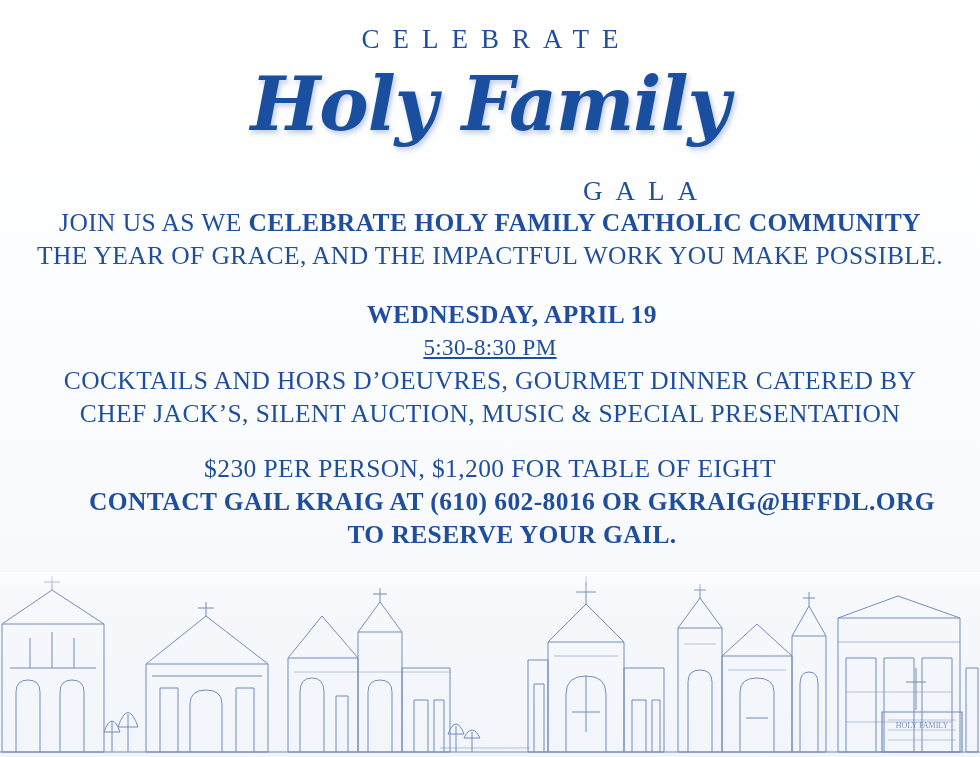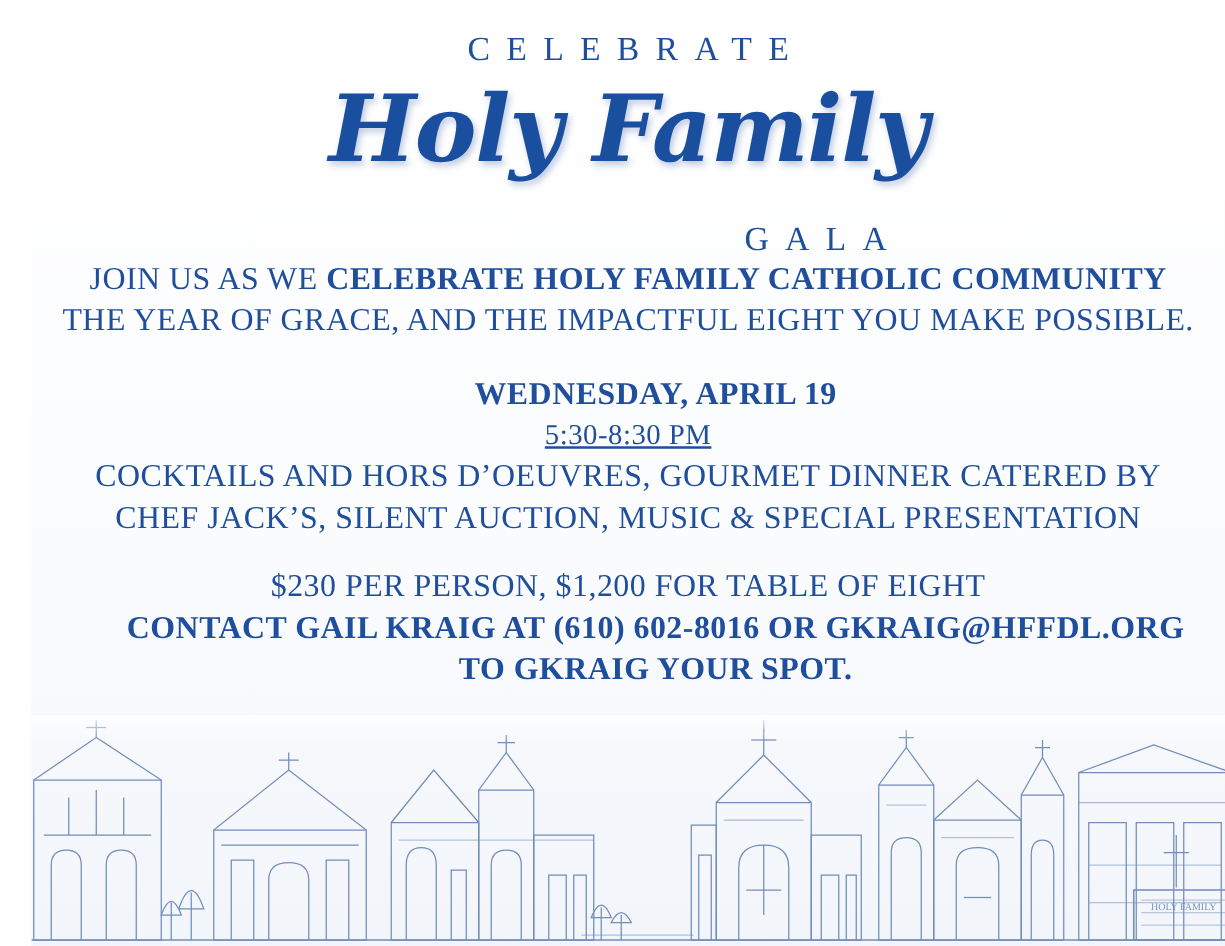--- a/index.html
+++ b/index.html
@@ -12,21 +12,20 @@
     overflow: hidden;
     background: #ffffff;
     font-family: "Liberation Serif", serif;
     position: relative;
   }
 
   .poster {
     position: absolute;
     inset: 0;
     background: linear-gradient(180deg, #ffffff 0%, #fbfcfe 55%, #f2f5fa 100%);
-    margin-left: 25px;
   }
 
   
   .celebrate {
     position: absolute;
     top: 24px;
     left: 0;
     width: 100%;
     text-align: center;
     font-family: "Liberation Serif", serif;
@@ -112,34 +111,34 @@
   <div class="script-title">Holy Family</div>
 
   <div class="gala">GALA</div>
 
   <div class="body-copy">
 
     <div class="line">
       <span>JOIN US AS WE </span><span class="inline-b">CELEBRATE HOLY FAMILY CATHOLIC COMMUNITY</span>
     </div>
 
-    <div class="line">THE YEAR OF GRACE, AND THE IMPACTFUL EIGHT YOU MAKE POSSIBLE.</div>
+    <div class="line">THE YEAR OF GRACE, AND THE IMPACTFUL WORK YOU MAKE POSSIBLE.</div>
 
     <div class="spacer"></div>
 
     <div class="line b">WEDNESDAY, APRIL 19</div>
     <div class="line small">5:30-8:30 PM</div>
     <div class="line">COCKTAILS AND HORS D’OEUVRES, GOURMET DINNER CATERED BY</div>
     <div class="line">CHEF JACK’S, SILENT AUCTION, MUSIC &amp; SPECIAL PRESENTATION</div>
 
     <div class="spacer-sm"></div>
 
     <div class="line">$230 PER PERSON, $1,200 FOR TABLE OF EIGHT</div>
     <div class="line b">CONTACT GAIL KRAIG AT (610) 602-8016 OR GKRAIG@HFFDL.ORG</div>
-    <div class="line b">TO GKRAIG YOUR SPOT.</div>
+    <div class="line b">TO RESERVE YOUR GAIL.</div>
 
   </div>
 
   <div class="skyline">
     <svg width="980" height="185" viewBox="0 0 980 185" xmlns="http://www.w3.org/2000/svg">
       <defs>
         <linearGradient id="fade" x1="0" y1="0" x2="0" y2="1">
           <stop offset="0%" stop-color="#ffffff" stop-opacity="0.85"></stop>
           <stop offset="35%" stop-color="#ffffff" stop-opacity="0"></stop>
         </linearGradient>

